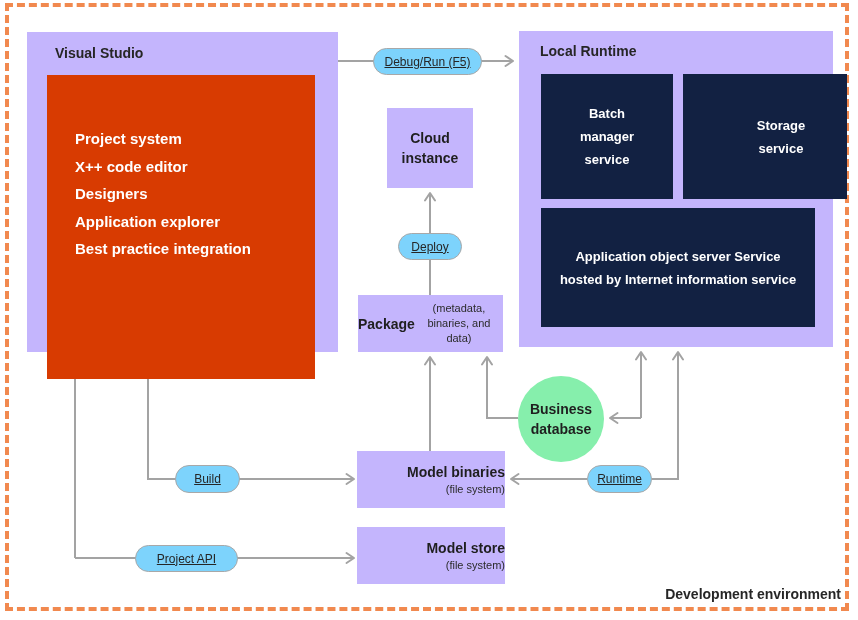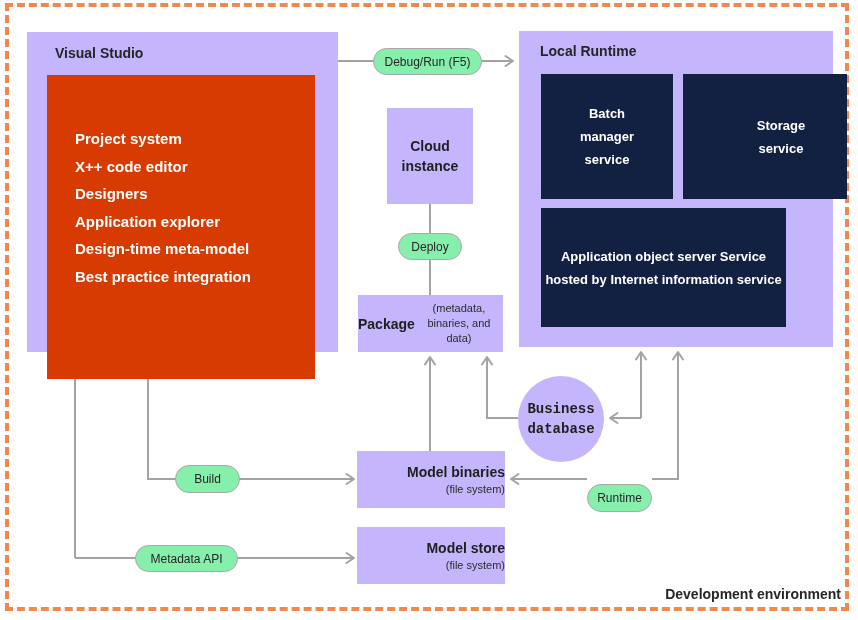--- a/index.html
+++ b/index.html
@@ -25,55 +25,55 @@
   .feature{color:#ffffff;font-weight:bold;font-size:15px;line-height:27.5px;white-space:nowrap;}
   .lr-box{left:519px;top:31px;width:314px;height:316px;}
   .lr-label{position:absolute;left:21px;top:12px;}
   .navybox{
     position:absolute;background:#122142;z-index:3;color:#ffffff;
     display:flex;align-items:center;justify-content:center;text-align:center;
     font-weight:bold;font-size:13px;line-height:23px;
   }
   .batch-box{left:22px;top:43px;width:132px;height:125px;}
   .storage-box{left:164px;top:43px;width:132px;height:125px;padding-left:32px;}
-  .aos-box{left:22px;top:177px;width:245px;height:119px;flex-direction:column;}
+  .aos-box{left:22px;top:177px;width:274px;height:119px;flex-direction:column;}
   .navy-wrap{max-width:80px;}
   .aos-line{white-space:nowrap;font-size:13px;}
   .cloud-box{
-    left:387px;top:108px;width:86px;height:96px;z-index:2;
+    left:387px;top:108px;width:86px;height:80px;z-index:2;
     display:flex;align-items:center;justify-content:center;text-align:center;
   }
   .node-title{font-weight:bold;font-size:14px;color:#1f1f1f;line-height:20px;}
   .node-sub{font-size:11px;color:#2b2b2b;line-height:15px;}
   .title-wrap{max-width:70px;}
   .package-box{
     left:358px;top:295px;width:145px;height:57px;z-index:2;
     display:flex;flex-direction:row;align-items:center;justify-content:center;text-align:center;
   }
   .bizdb-circle{
-    left:518px;top:376px;width:86px;height:86px;border-radius:50%;background:#c4b5fd;z-index:2;
-    display:flex;align-items:center;justify-content:center;text-align:center;font-family:Liberation Mono, monospace;
+    left:518px;top:376px;width:86px;height:86px;border-radius:50%;background:#86efac;z-index:2;
+    display:flex;align-items:center;justify-content:center;text-align:center;
   }
   .bd-wrap{max-width:80px;}
   .binaries-box,.store-box{
     width:148px;height:57px;z-index:2;
     display:flex;flex-direction:column;align-items:flex-end;justify-content:center;text-align:center;
   }
   .binaries-box{left:357px;top:451px;}
   .store-box{left:357px;top:527px;}
   .pill{
-    position:absolute;z-index:4;background:#86efac;border:1.5px solid #a8a8a8;border-radius:15px;
+    position:absolute;z-index:4;background:#7dd3fc;border:1.5px solid #a8a8a8;border-radius:15px;
     display:flex;align-items:center;justify-content:center;
-    font-size:12px;color:#262626;box-sizing:border-box;white-space:nowrap;
+    font-size:12px;color:#262626;box-sizing:border-box;white-space:nowrap;text-decoration:underline;
   }
   .pill-debug{left:373px;top:48px;width:109px;height:27px;}
   .pill-deploy{left:398px;top:233px;width:64px;height:27px;}
   .pill-build{left:175px;top:465px;width:65px;height:28px;}
   .pill-metadata{left:135px;top:545px;width:103px;height:27px;}
-  .pill-runtime{left:587px;top:465px;width:65px;height:28px;margin-top:19px;}
+  .pill-runtime{left:587px;top:465px;width:65px;height:28px;}
   .env-label{
     position:absolute;right:17px;top:586px;font-weight:bold;font-size:14px;color:#262626;z-index:2;
   }
 </style>
 </head>
 <body>
 
 <div id="canvas">
 
   <svg class="wires" width="858" height="620" viewBox="0 0 858 620">
@@ -98,21 +98,20 @@
   </svg>
 
   <div class="node graybox vs-box">
     <div class="section-label vs-label">Visual Studio</div>
     <div class="orange-box">
       <div class="feature-list">
         <div class="feature">Project system</div>
         <div class="feature">X++ code editor</div>
         <div class="feature">Designers</div>
         <div class="feature">Application explorer</div>
-        <div class="feature">Design-time meta-model</div>
         <div class="feature">Best practice integration</div>
       </div>
     </div>
   </div>
 
   <div class="node graybox lr-box">
     <div class="section-label lr-label">Local Runtime</div>
     <div class="navybox batch-box">
       <div class="navy-wrap">Batch manager service</div>
     </div>
@@ -144,19 +143,19 @@
   </div>
 
   <div class="node graybox store-box">
     <div class="node-title">Model store</div>
     <div class="node-sub">(file system)</div>
   </div>
 
   <div class="pill pill-debug">Debug/Run (F5)</div>
   <div class="pill pill-deploy">Deploy</div>
   <div class="pill pill-build">Build</div>
-  <div class="pill pill-metadata">Metadata API</div>
+  <div class="pill pill-metadata">Project API</div>
   <div class="pill pill-runtime">Runtime</div>
 
   <div class="env-label">Development environment</div>
 
   <div class="frame"></div>
 </div>
 
 </body></html>

